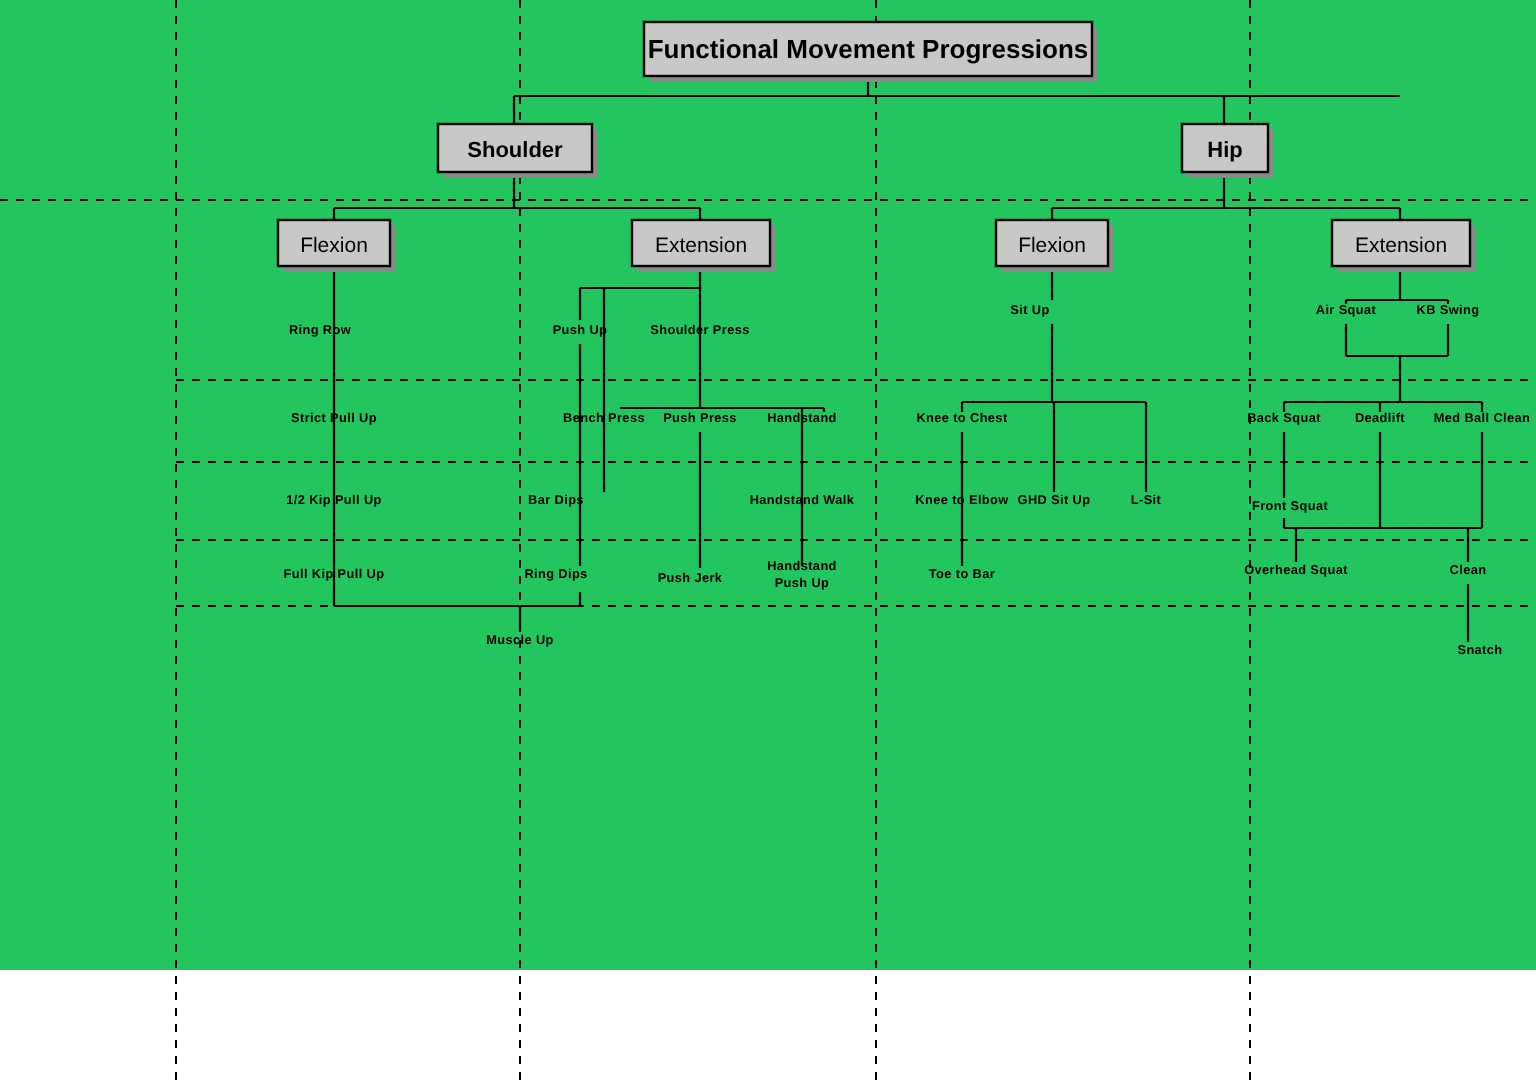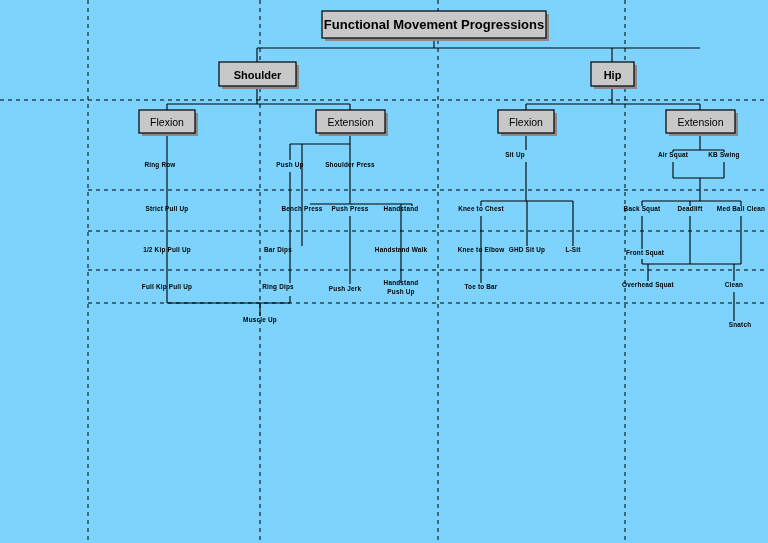--- a/index.html
+++ b/index.html
@@ -1,17 +1,17 @@
 <!DOCTYPE html>
 <html><head>
 <meta charset="utf-8">
 <style>
   html,body{margin:0;padding:0;background:#ffffff;}
   body{width:768px;height:543px;font-family:"Liberation Sans",sans-serif;overflow:hidden;}
-  #canvas{position:relative;width:768px;height:543px;background:#7dd3fc;}
+  #canvas{position:relative;width:768px;height:485px;background:#22c55e;}
   svg{position:absolute;left:0;top:0;width:768px;height:543px;}
   .gridline{stroke:#000;stroke-width:1;stroke-dasharray:4 4;}
   .connector{stroke:#000;stroke-width:1.1;fill:none;}
   .nodebox{fill:#c8c8c8;stroke:#000;stroke-width:1.2;}
   .nodebox-shadow{fill:#8a8a8a;}
   .boxlabel{font-family:"Liberation Sans",sans-serif;fill:#000;text-anchor:middle;}
   .title-label{font-size:13px;font-weight:bold;}
   .major-label{font-size:11px;font-weight:bold;}
   .cat-label{font-size:10.5px;}
   .leaf-label{font-family:"Liberation Sans",sans-serif;font-size:6.4px;font-weight:bold;fill:#000;text-anchor:middle;letter-spacing:0.2px;}

